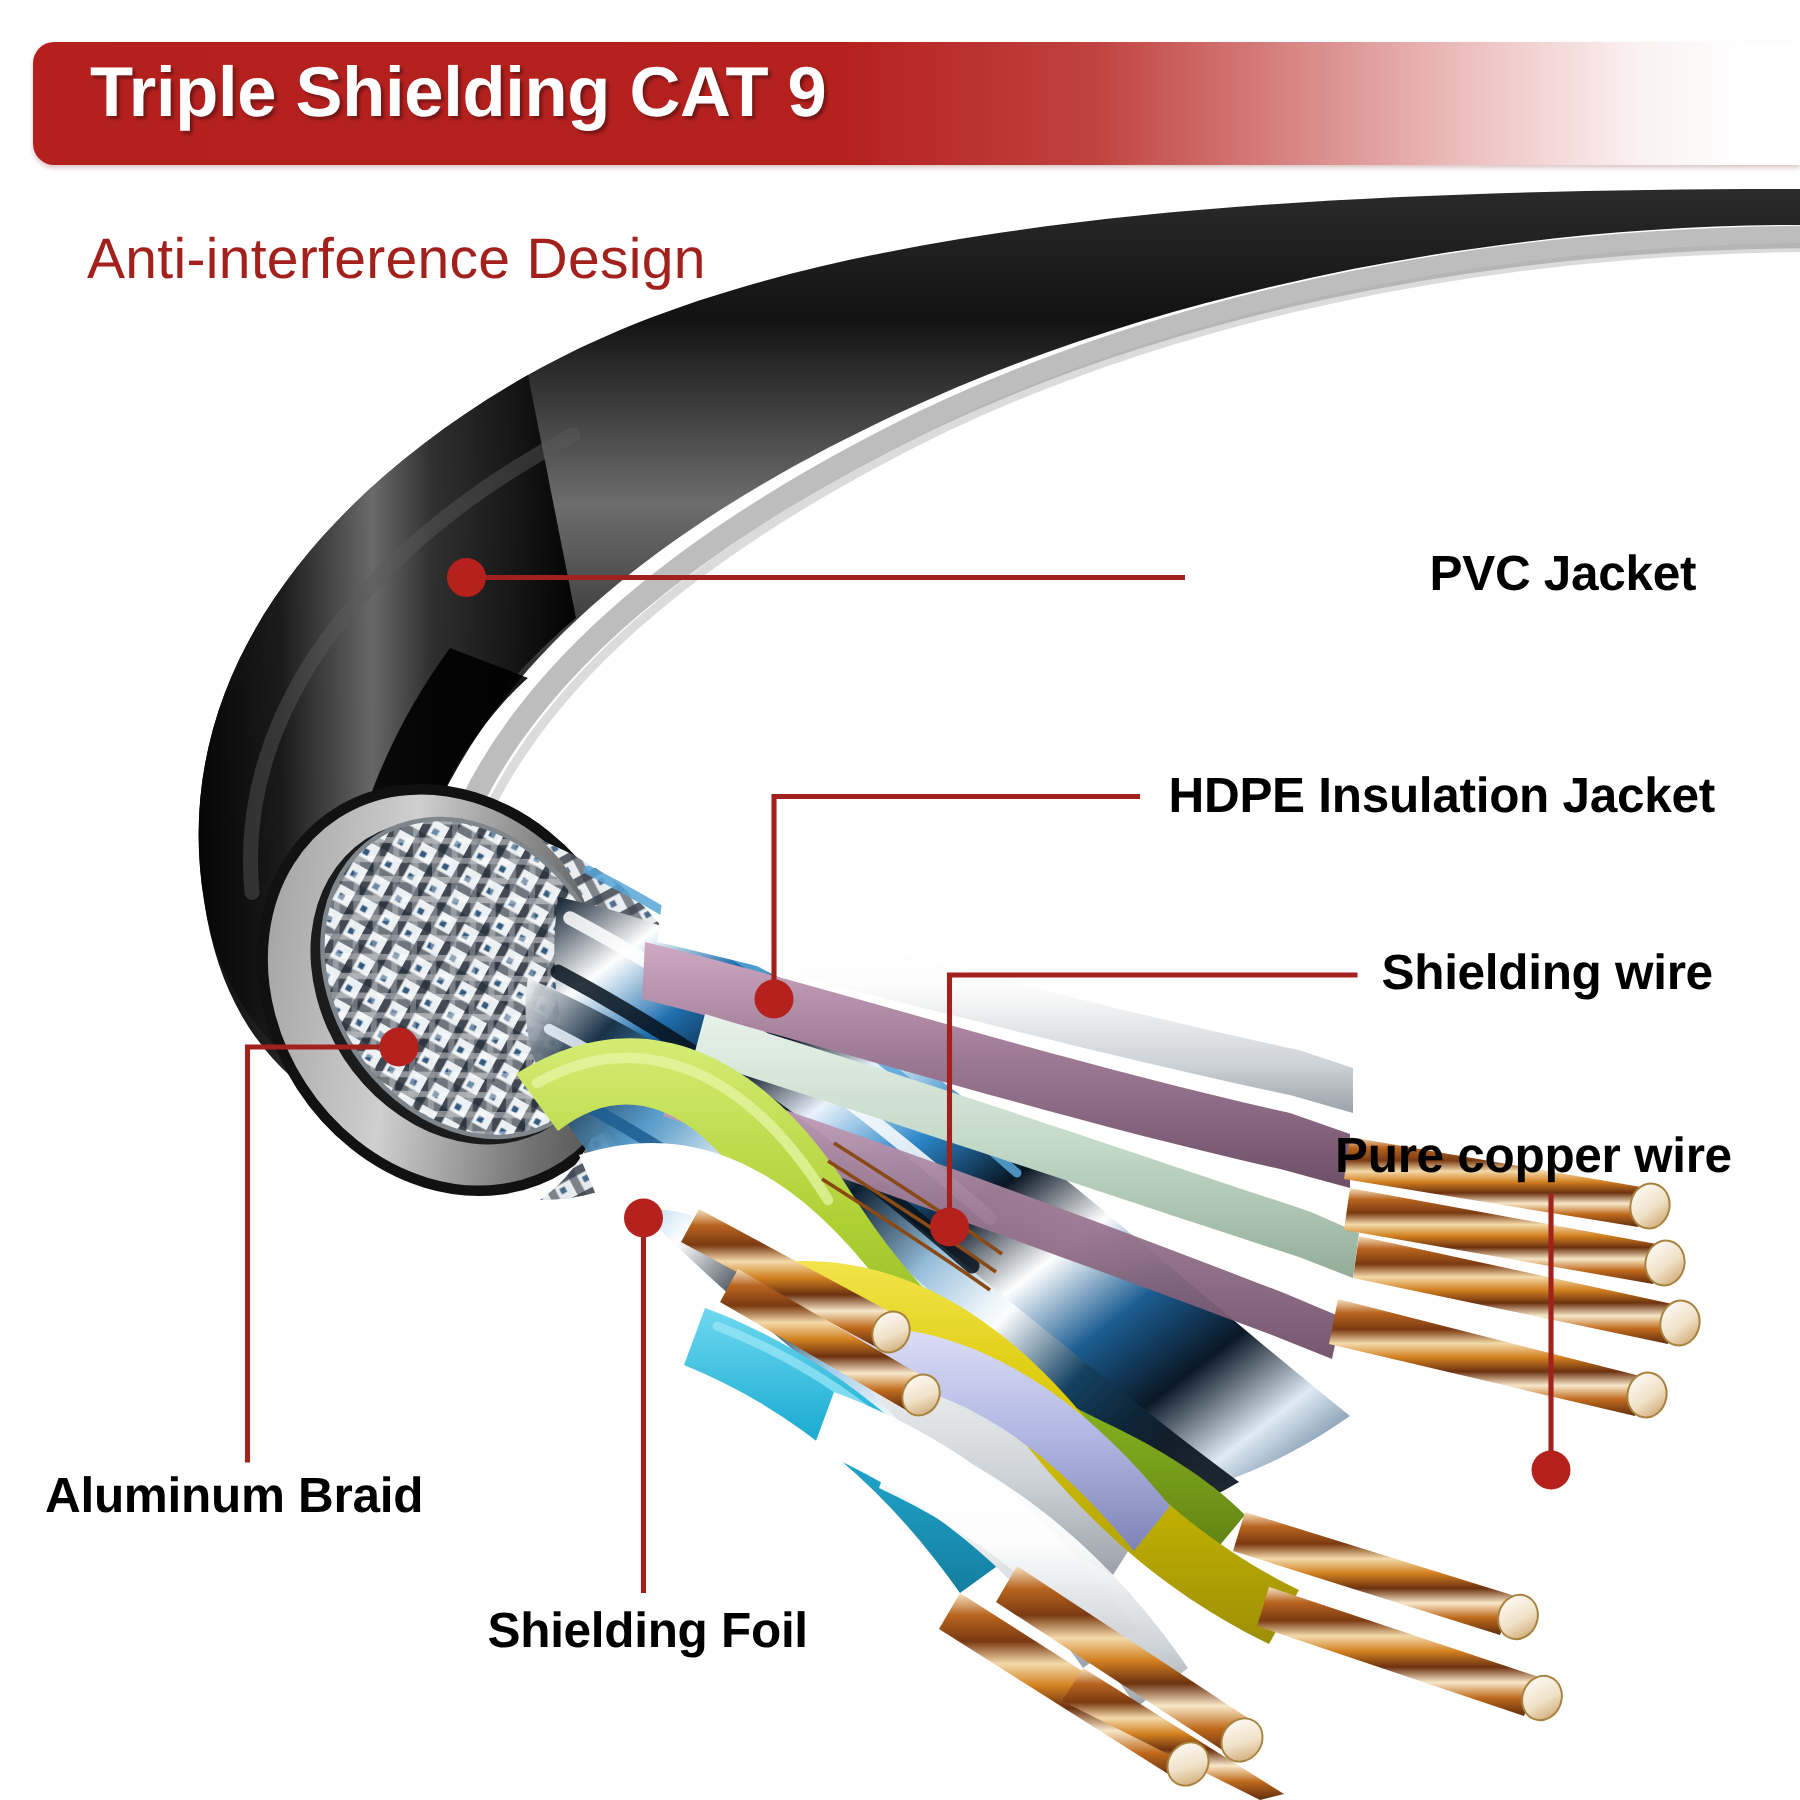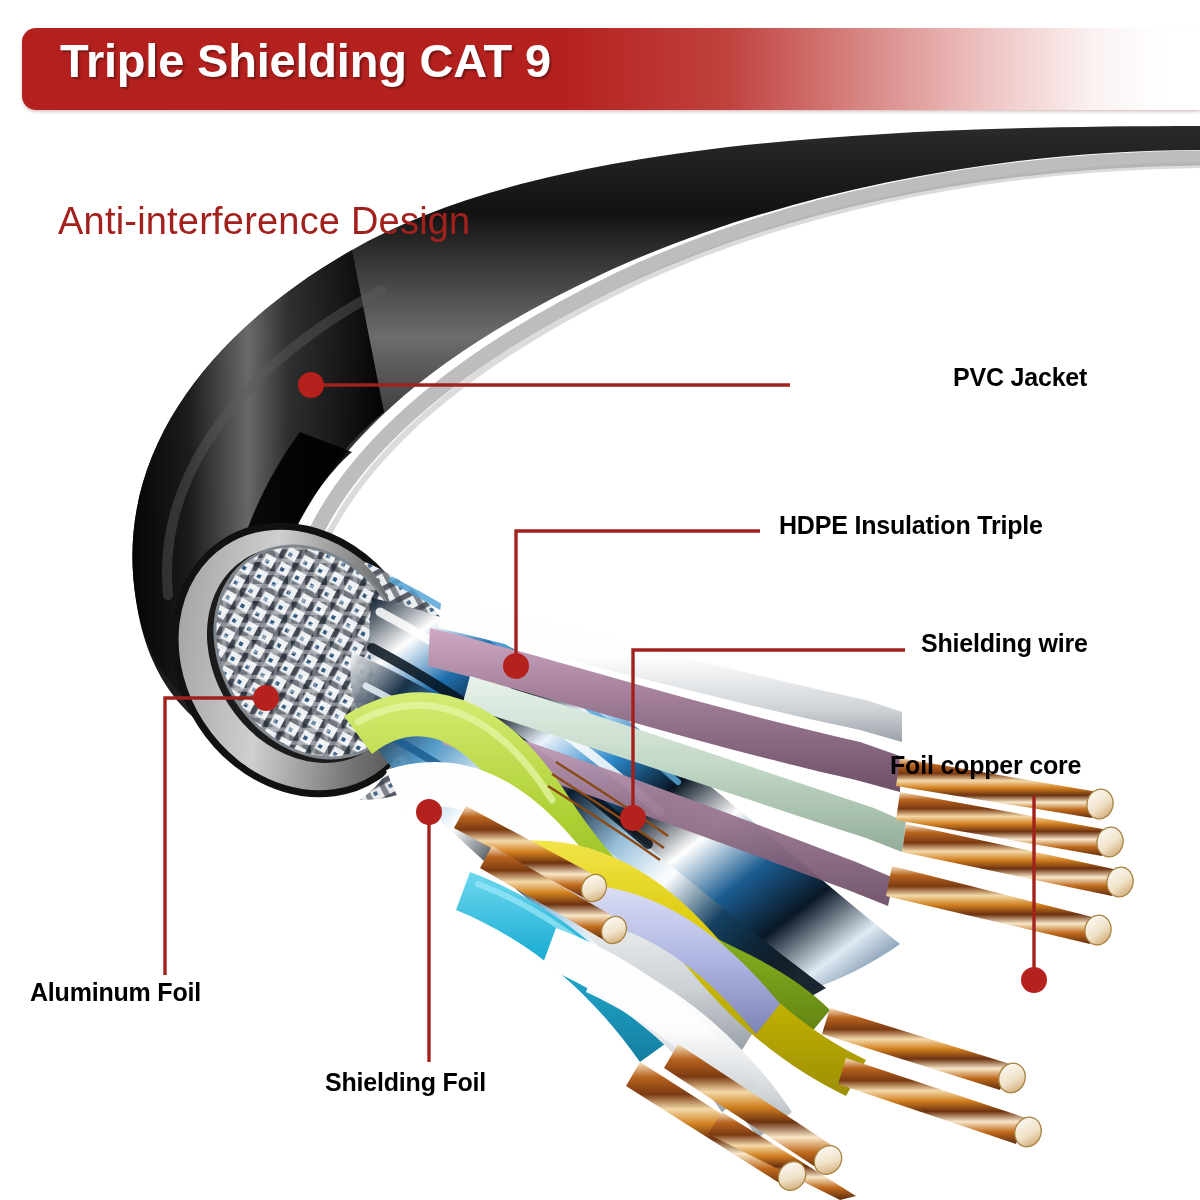--- a/index.html
+++ b/index.html
@@ -15,26 +15,26 @@
     box-shadow:0 2px 3px rgba(120,40,38,.25);
   }
   #banner-title{
     position:absolute;left:60px;top:33px;
     font-size:47px;font-weight:bold;color:#ffffff;letter-spacing:-.2px;
     text-shadow:2px 2px 2px rgba(70,15,14,.55);
     white-space:nowrap;
   }
   #subtitle{
     position:absolute;left:58px;top:152px;
-    font-size:38px;color:#a3211d;white-space:nowrap;letter-spacing:.2px;margin-top:48px;
+    font-size:38px;color:#a3211d;white-space:nowrap;letter-spacing:.2px;
   }
 
   
   .lbl{position:absolute;color:#000;font-weight:bold;white-space:nowrap;
-       font-size:25px;letter-spacing:-.2px;}
+       font-size:33px;letter-spacing:-.2px;}
 
   
   .dot{position:absolute;border-radius:50%;background:#b5211d;}
   svg#leaders{position:absolute;left:0;top:0;width:1200px;height:1200px;pointer-events:none;}
 
   
   svg#cable{position:absolute;left:0;top:0;width:1200px;height:1200px;}
 </style>
 </head>
 <body>
@@ -332,23 +332,23 @@
   </svg>
 
   <div class="dot" style="left:298px;top:372px;width:26px;height:26px;"></div>
   <div class="dot" style="left:503px;top:653px;width:26px;height:26px;"></div>
   <div class="dot" style="left:620px;top:805px;width:26px;height:26px;"></div>
   <div class="dot" style="left:1021px;top:967px;width:26px;height:26px;"></div>
   <div class="dot" style="left:253px;top:685px;width:26px;height:26px;"></div>
   <div class="dot" style="left:416px;top:799px;width:26px;height:26px;"></div>
 
   <div class="lbl" style="left:953px;top:363px;">PVC Jacket</div>
-  <div class="lbl" style="left:779px;top:511px;">HDPE Insulation Triple</div>
+  <div class="lbl" style="left:779px;top:511px;">HDPE Insulation Jacket</div>
   <div class="lbl" style="left:921px;top:629px;">Shielding wire</div>
-  <div class="lbl" style="left:890px;top:751px;">Foil copper core</div>
-  <div class="lbl" style="left:30px;top:978px;">Aluminum Foil</div>
+  <div class="lbl" style="left:890px;top:751px;">Pure copper wire</div>
+  <div class="lbl" style="left:30px;top:978px;">Aluminum Braid</div>
   <div class="lbl" style="left:325px;top:1068px;">Shielding Foil</div>
 
   <div id="banner"></div>
   <div id="banner-title">Triple Shielding CAT 9</div>
   <div id="subtitle">Anti-interference Design</div>
 
 </div>
 
 </body></html>

